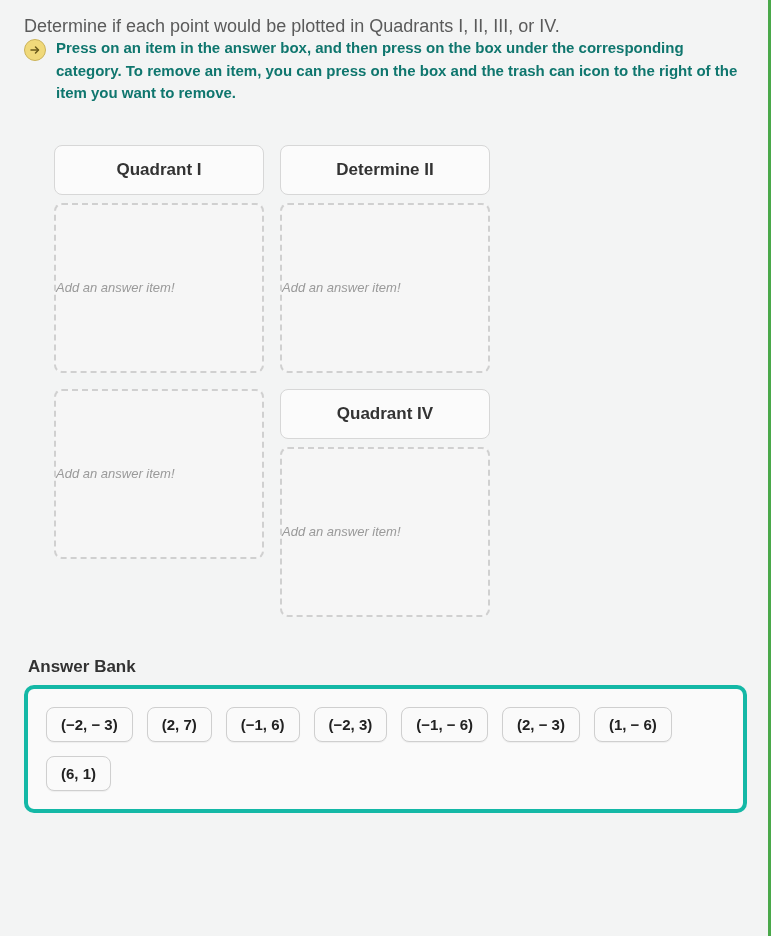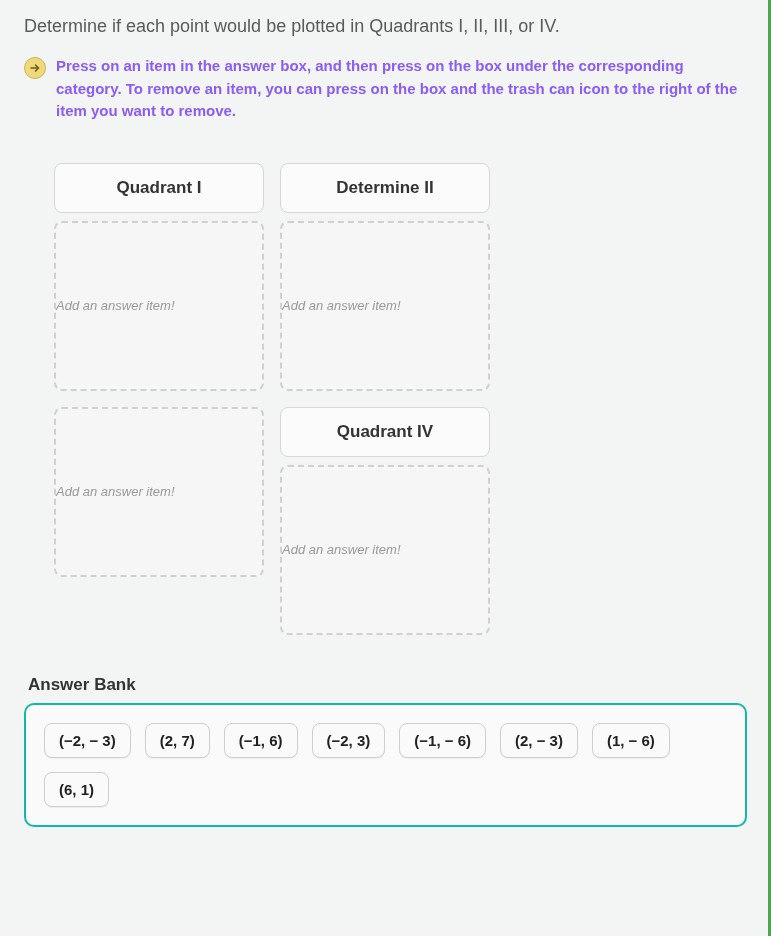--- a/index.html
+++ b/index.html
@@ -16,21 +16,21 @@
       position: absolute;
       right: 0;
       top: 0;
       bottom: 0;
       width: 3px;
       background: #4aa84a;
     }
     .question-text {
       font-size: 18px;
       color: #5a5a5a;
-      margin-bottom: 18px;
+      margin-bottom: 0;
       font-weight: 400;
     }
     .instructions-row {
       display: flex;
       align-items: flex-start;
       gap: 10px;
       margin-bottom: 40px;
     }
     .arrow-icon {
       flex: 0 0 auto;
@@ -43,21 +43,21 @@
       align-items: center;
       justify-content: center;
       margin-top: 2px;
     }
     .arrow-icon svg {
       width: 12px;
       height: 12px;
     }
     .instructions-text {
       font-size: 15px;
-      color: #8b5cf6;
+      color: #0f766e;
       line-height: 1.5;
       font-weight: 600;
     }
     .quadrants-grid {
       display: grid;
       grid-template-columns: repeat(2, 210px);
       grid-template-rows: auto auto;
       column-gap: 40px;
       row-gap: 30px;
       margin-left: 30px;
@@ -88,21 +88,21 @@
       font-size: 13px;
     }
     .answer-bank-title {
       font-size: 17px;
       font-weight: 700;
       color: #333;
       margin-bottom: 8px;
       margin-left: 4px;
     }
     .answer-bank {
-      border: 2px solid #14b8a6;
+      border: 4px solid #14b8a6;
       border-radius: 10px;
       background: #fafafa;
       padding: 18px 18px 18px 18px;
       display: flex;
       flex-wrap: wrap;
       gap: 14px;
     }
     .chip {
       border: 1px solid #cfcfcf;
       border-radius: 8px;

